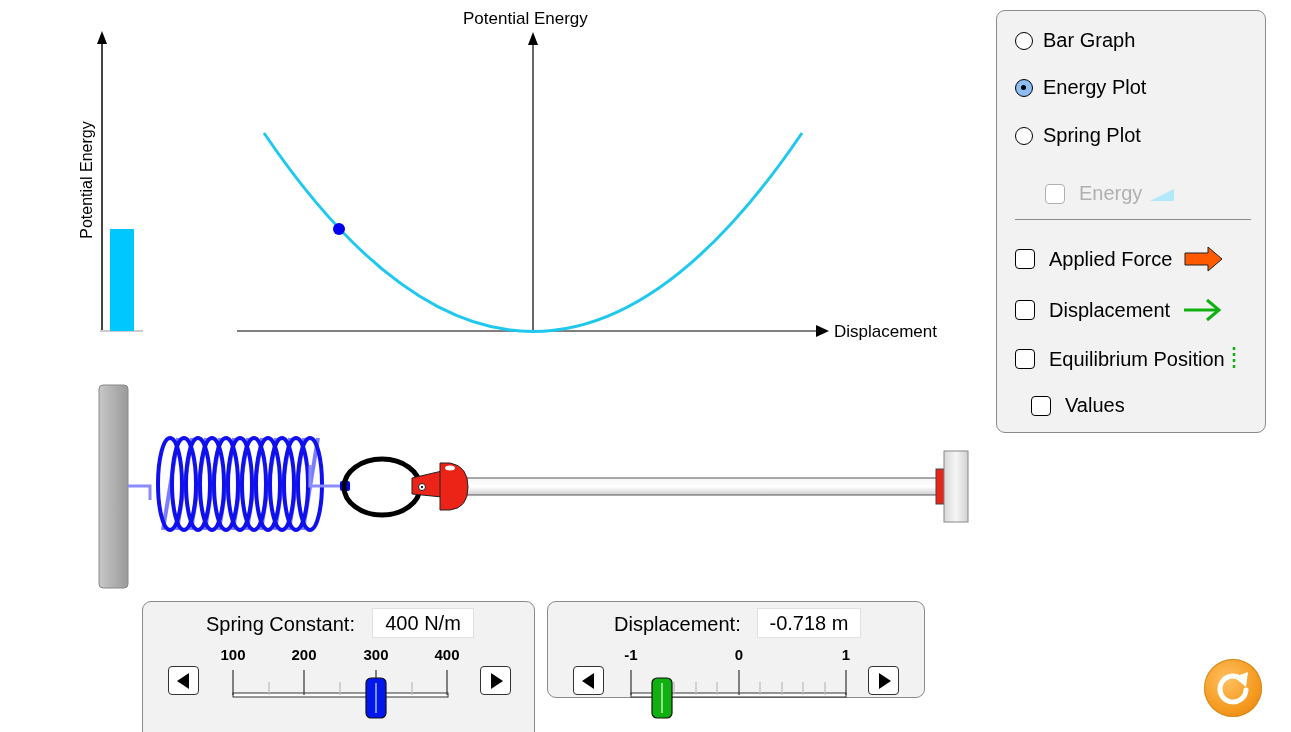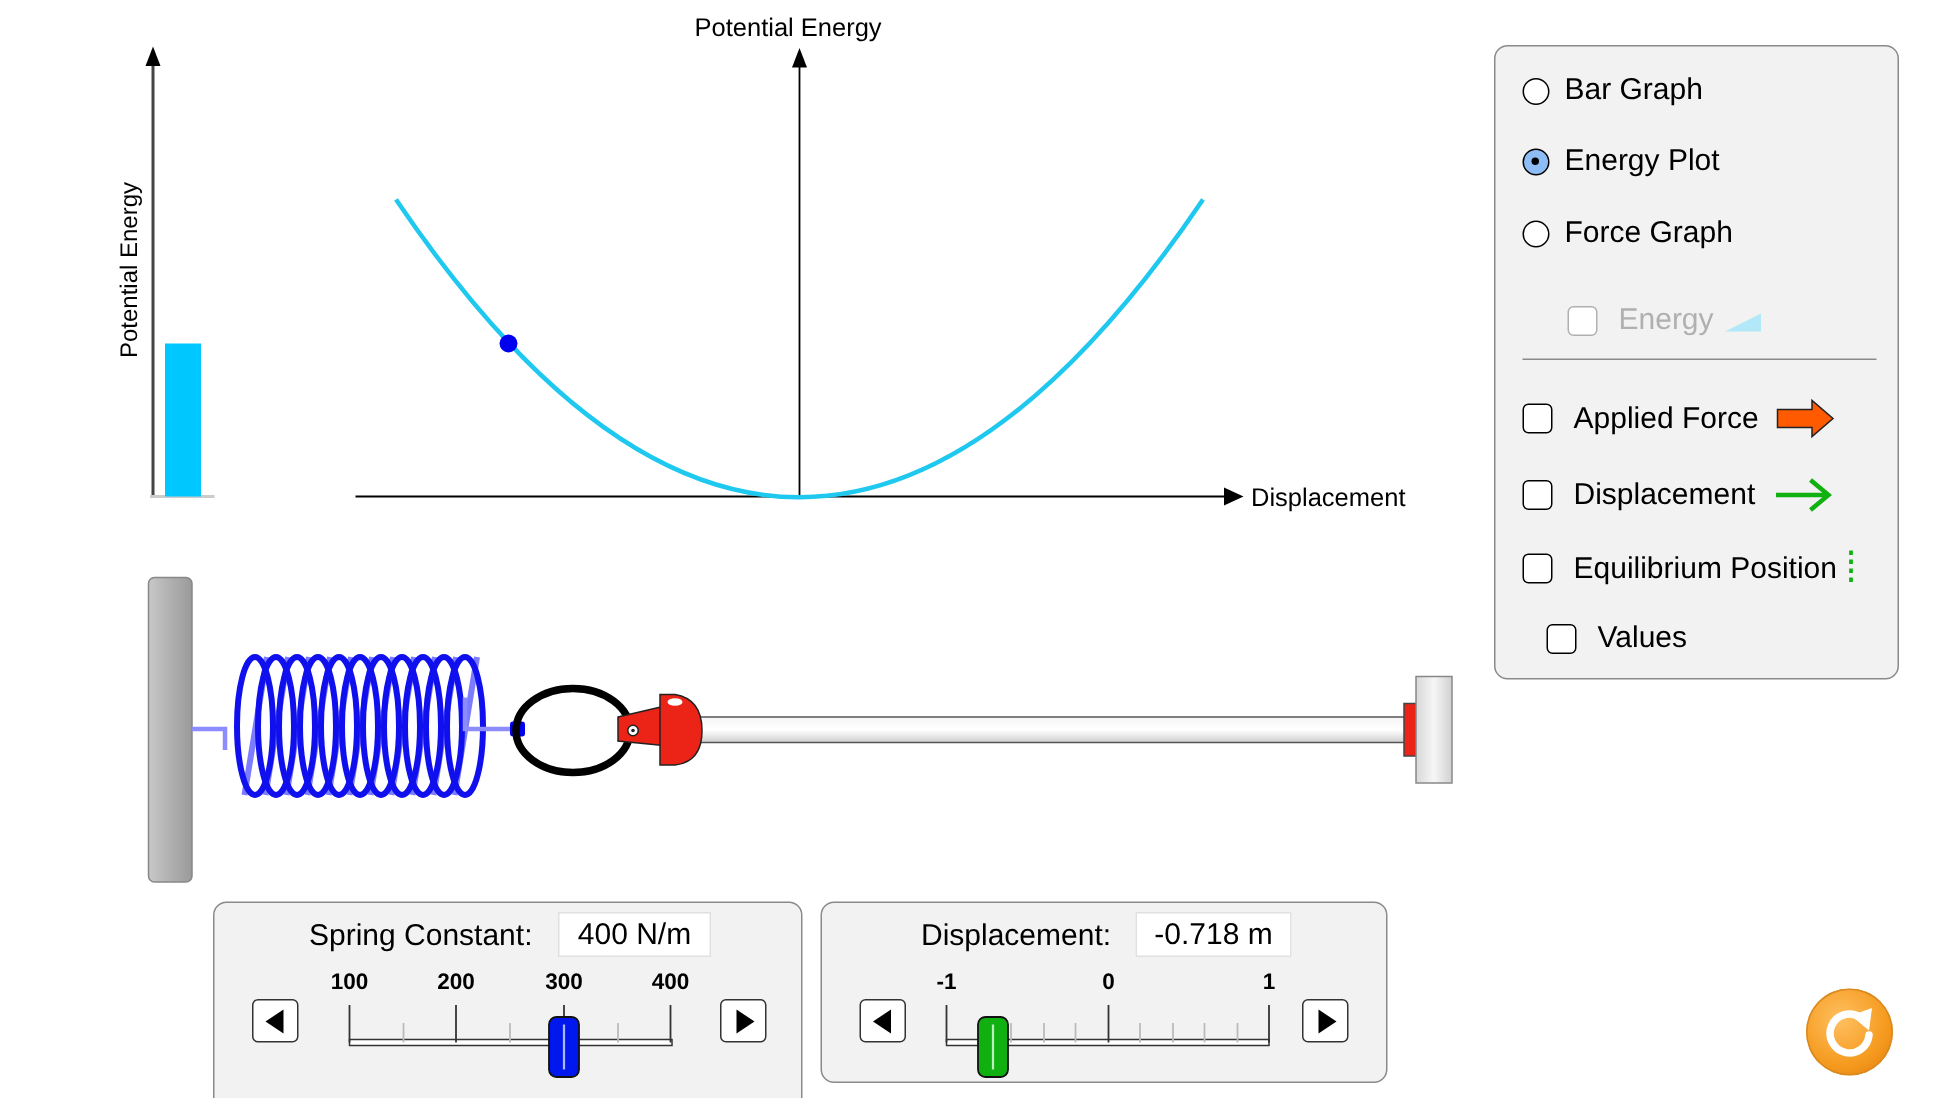--- a/index.html
+++ b/index.html
@@ -3,21 +3,21 @@
 <meta charset="utf-8">
 <style>
   html, body { margin:0; padding:0; }
   body { width:1291px; height:732px; background:#ffffff; position:relative; overflow:hidden;
          font-family: "Liberation Sans", sans-serif; color:#000; }
   .abs { position:absolute; }
   svg { position:absolute; overflow:visible; }
 
   
   .panel { position:absolute; left:996px; top:10px; width:270px; height:423px; background:#f2f2f2;
-           border:1px solid #8a8a8a; border-radius:9px; box-sizing:border-box;margin-top:20px; }
+           border:1px solid #8a8a8a; border-radius:9px; box-sizing:border-box; }
   .opt { position:absolute; display:flex; align-items:center; font-size:20px; cursor:pointer; }
   .radio { width:18px; height:18px; border:1.5px solid #000; border-radius:50%; background:#fff;
            box-sizing:border-box; margin-right:10px; position:relative; }
   .radio.sel { background:#8ebcf5; }
   .radio.sel::after { content:""; position:absolute; left:5px; top:5px; width:5px; height:5px;
            border-radius:50%; background:#000; }
   .chk { width:20px; height:20px; border:1.5px solid #000; border-radius:4px; background:#fff;
          box-sizing:border-box; margin-right:14px; }
   .chk.dis { border-color:#b0b0b0; }
   .dis-label { color:#b0b0b0; }
@@ -137,21 +137,21 @@
   <div class="opt" style="left:18px;top:18px;">
     <span class="radio"></span>
     <span>Bar Graph</span>
   </div>
   <div class="opt" style="left:18px;top:65px;">
     <span class="radio sel"></span>
     <span>Energy Plot</span>
   </div>
   <div class="opt" style="left:18px;top:113px;">
     <span class="radio"></span>
-    <span>Force Graph</span>
+    <span>Spring Plot</span>
   </div>
   <div class="opt" style="left:48px;top:171px;">
     <span class="chk dis"></span>
     <span class="dis-label">Energy</span>
     <svg width="26" height="14" style="position:relative;margin-left:8px;">
       <polygon points="0,14 24,14 24,2" fill="#b3e8f8"></polygon>
     </svg>
   </div>
   <div class="divider"></div>
 
@@ -209,21 +209,21 @@
     <line x1="233" y1="68" x2="233" y2="93" stroke="#333" stroke-width="1.2"></line>
     <line x1="269" y1="80" x2="269" y2="93" stroke="#bbb" stroke-width="1.2"></line>
     <line x1="304" y1="68" x2="304" y2="93" stroke="#333" stroke-width="1.2"></line>
     <g>
       <rect x="223" y="76" width="20" height="40" rx="5" fill="#0018ee" stroke="#111" stroke-width="1.2"></rect>
       <line x1="233" y1="81" x2="233" y2="111" stroke="#a8b8ff" stroke-width="1.5"></line>
     </g>
   </svg>
 </div>
 
-<div class="sbox" style="left:547px;top:601px;width:378px;height:121px;">
+<div class="sbox" style="left:547px;top:601px;width:378px;height:97px;">
   <div class="slabel" style="left:66px;top:11px;">Displacement:</div>
   <div class="sval" style="left:209px;top:6px;width:104px;">-0.718 m</div>
   <div class="tick-label" style="left:83px;top:44px;">-1</div>
   <div class="tick-label" style="left:191px;top:44px;">0</div>
   <div class="tick-label" style="left:298px;top:44px;">1</div>
   <div class="arrow-btn" style="left:25px;top:64px;">
     <svg width="31" height="29" style="left:0;top:0;">
         <polygon points="20,6 20,22 8,14" fill="#000"></polygon>
       </svg>
   </div>

